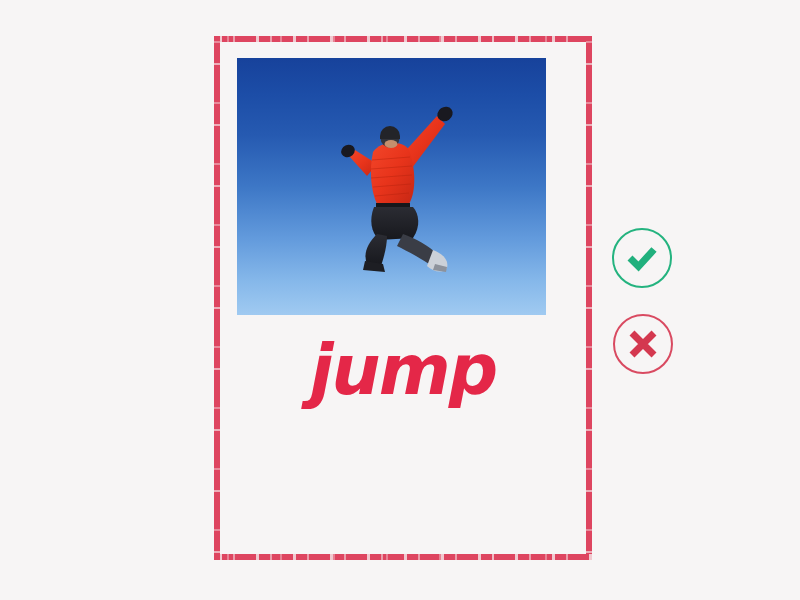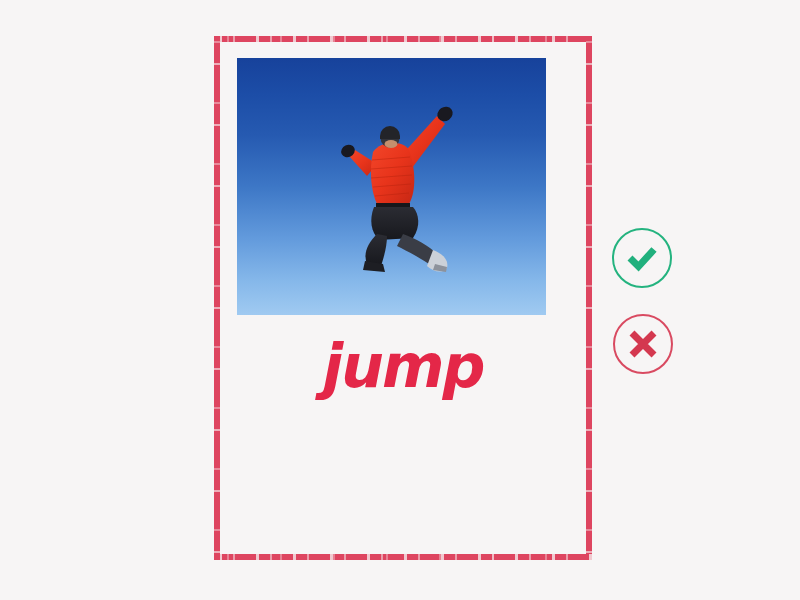--- a/index.html
+++ b/index.html
@@ -68,21 +68,21 @@
   #photo svg { display:block; width:100%; height:100%; }
 
   
   #word {
     position:absolute;
     left:0; top:300px;
     width:378px;
     text-align:center;
     color:#e42748;
     font-family:"DejaVu Sans", sans-serif;
-    font-size:60px;
+    font-size:69px;
     font-weight:bold;
     font-style:italic;
     letter-spacing:-2px;
     line-height:1;
     white-space:nowrap;
   }
 
   
   .ansbtn {
     position:absolute;

